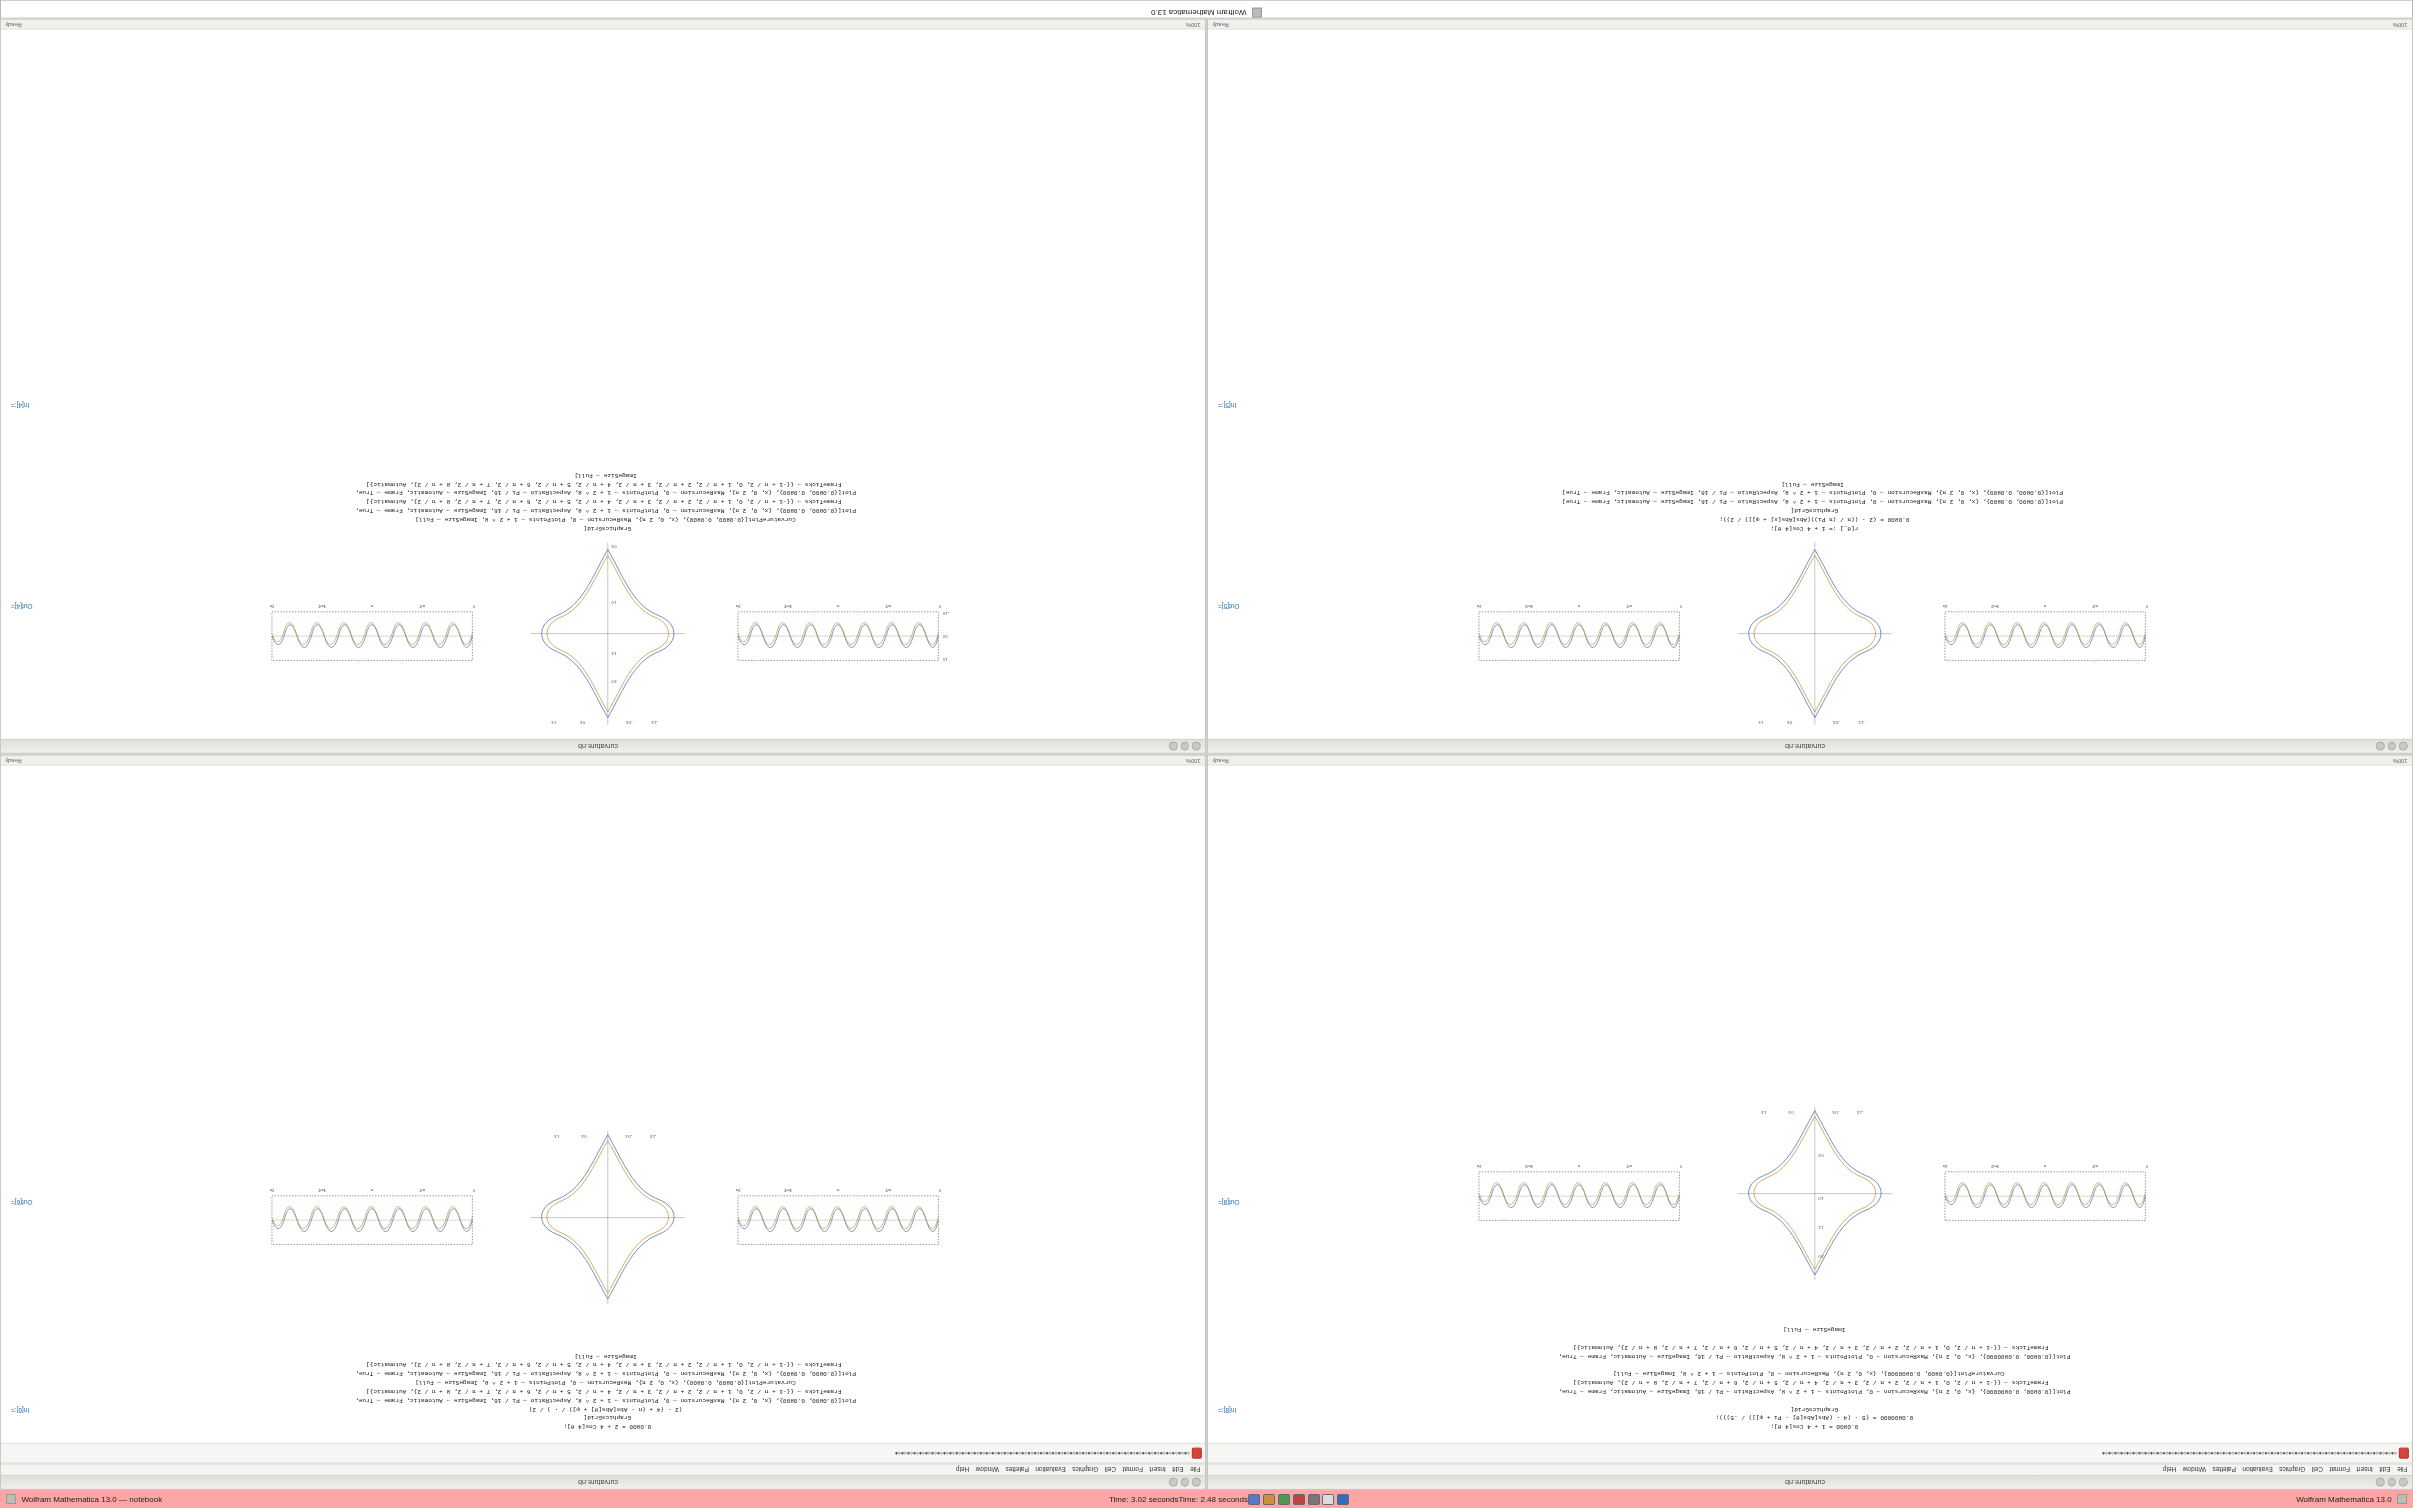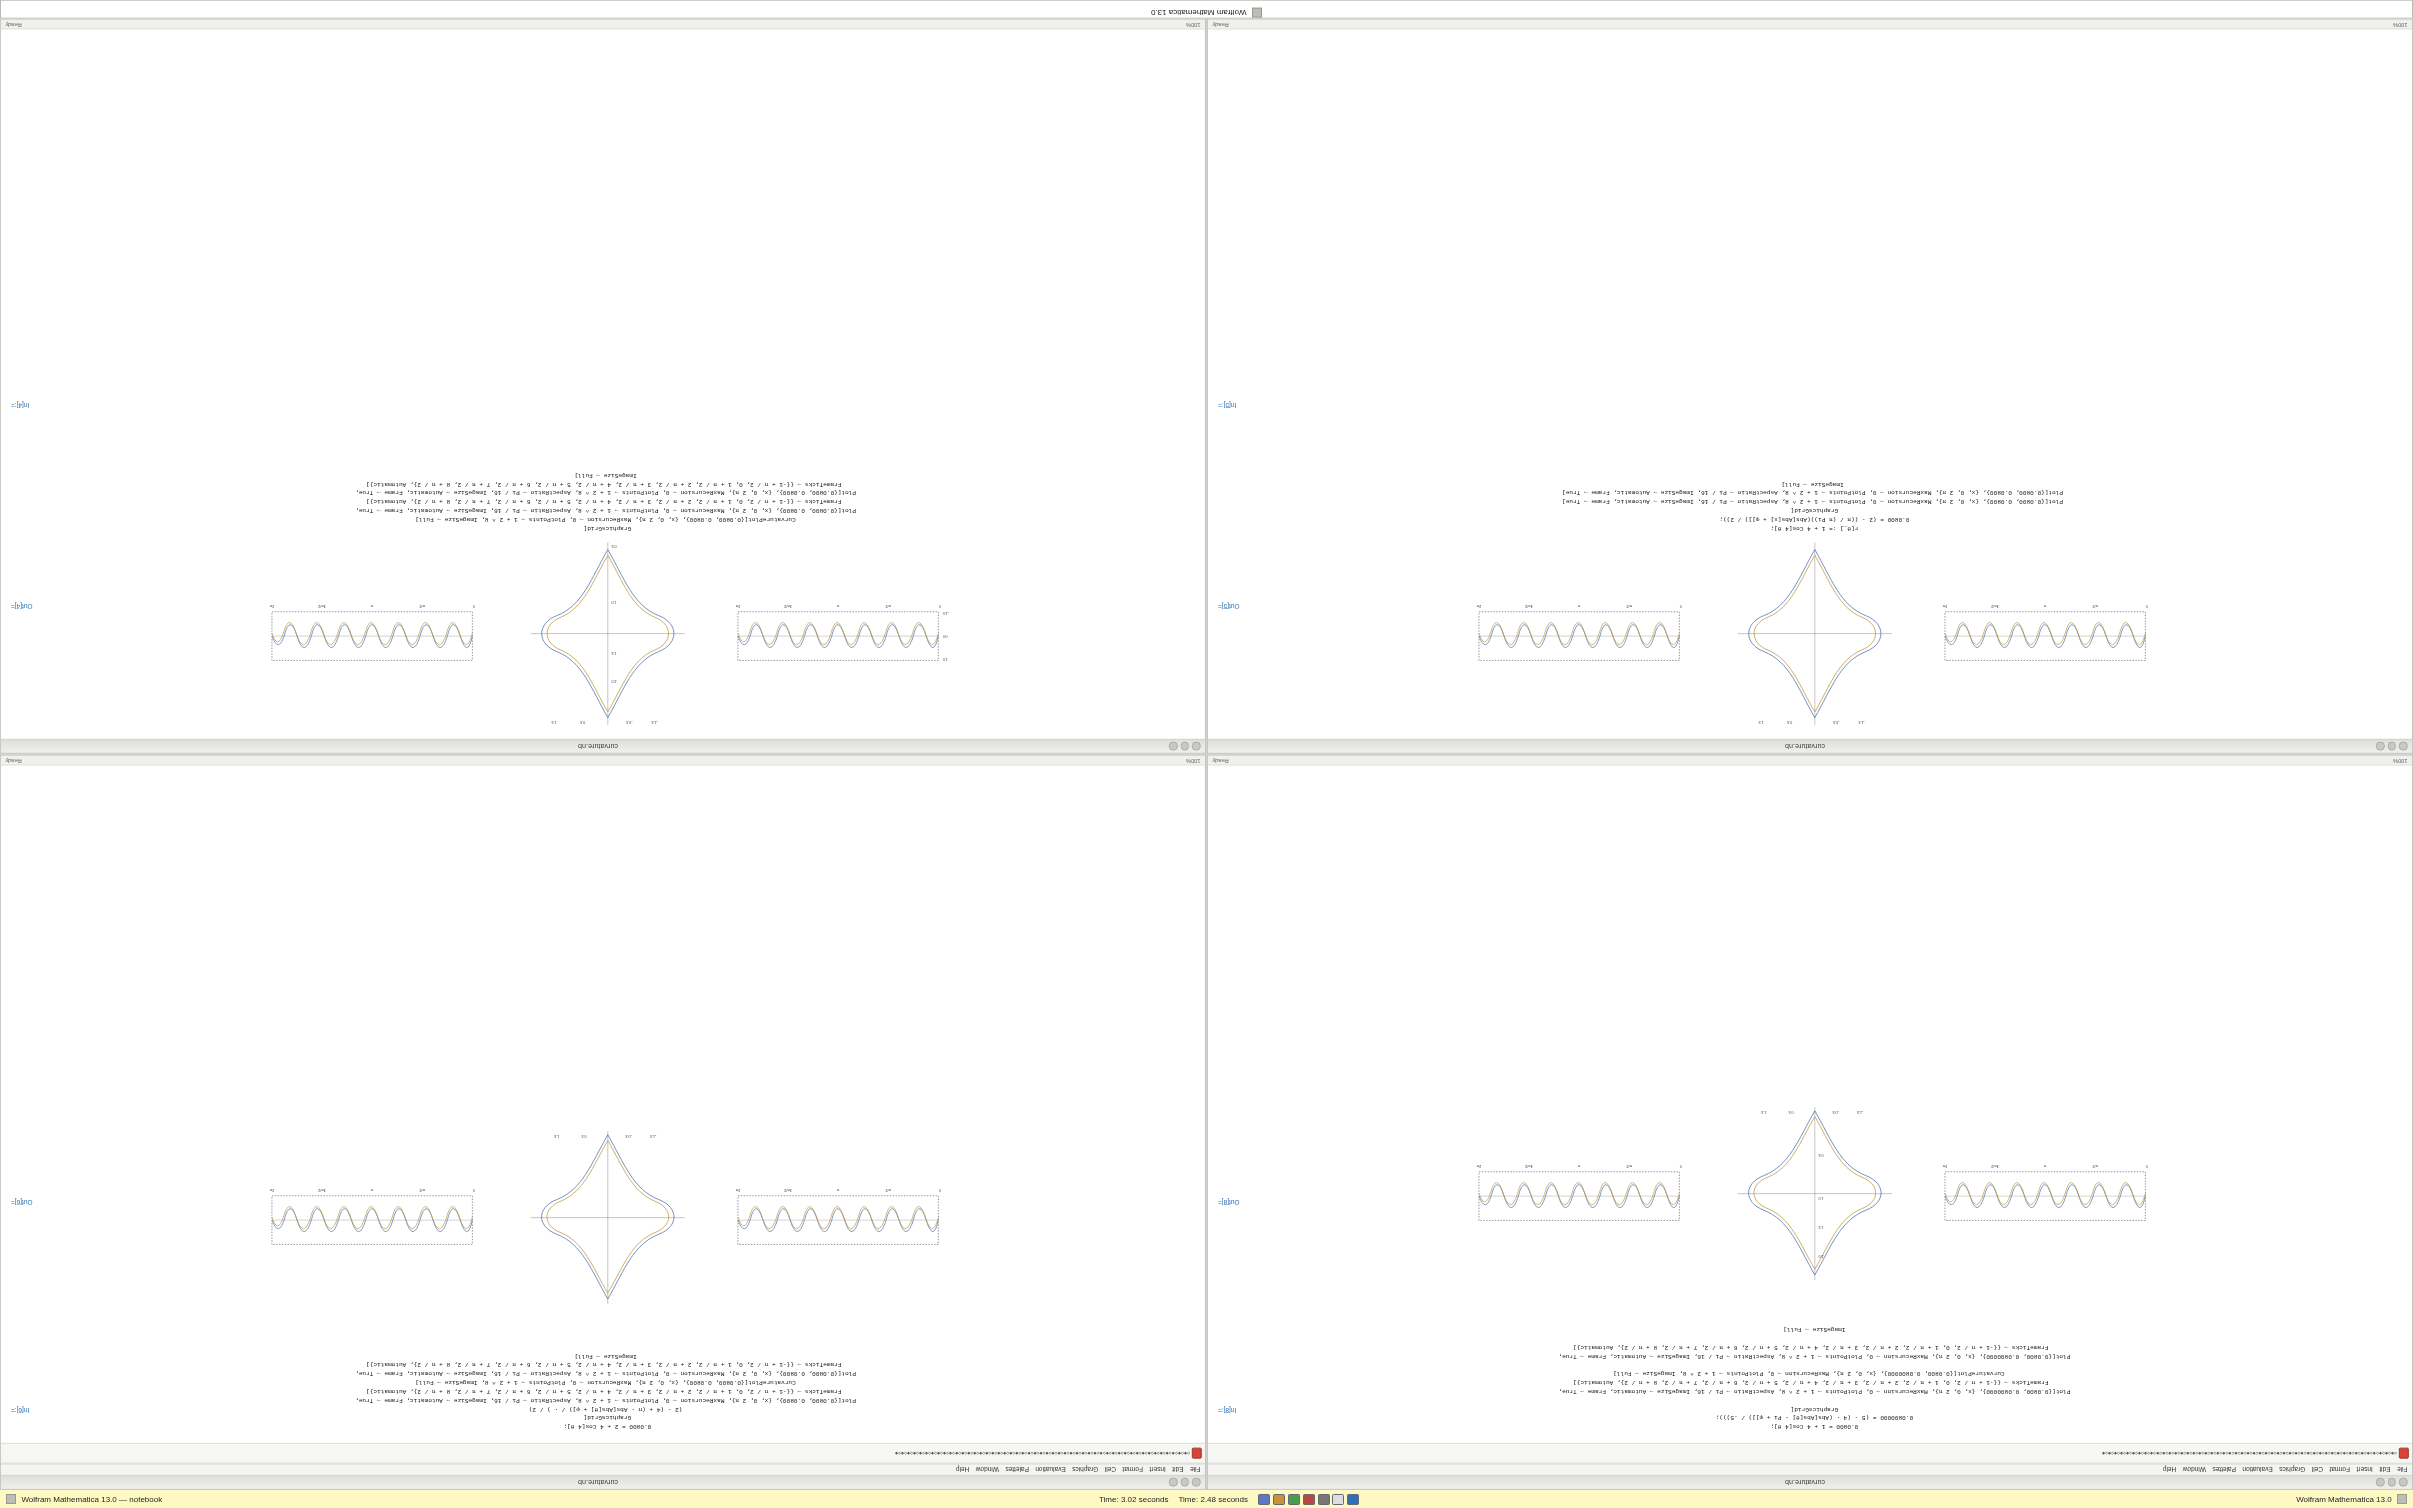--- a/index.html
+++ b/index.html
@@ -1,23 +1,23 @@
 <!DOCTYPE html>
 <html style="font-size:11.5px"><head>
 <meta charset="utf-8">
 <style>
   html,body{margin:0;padding:0;background:#f2f2f0;}
   body{width:2413px;height:1508px;overflow:hidden;font-family:"Liberation Sans",sans-serif;color:#111;}
   .app{position:absolute;inset:0;display:flex;flex-direction:column;background:#e9e9e6;}
 
   
-  .osbar{height:18.7px;background:#fef9c3;border-bottom:0.7px solid #b6b6b0;display:flex;align-items:center;font-size:8px;color:#333;padding:0 5.7px;gap:7.2px;box-sizing:border-box;}
+  .osbar{height:18.7px;background:#fca5a5;border-bottom:0.7px solid #b6b6b0;display:flex;align-items:center;font-size:8px;color:#333;padding:0 5.7px;gap:7.2px;box-sizing:border-box;}
   .osbar.bottom{border-bottom:none;border-top:0.7px solid #b6b6b0;}
   .osbar .left{display:flex;align-items:center;gap:5.7px;}
-  .osbar .center{flex:1;display:flex;align-items:center;justify-content:center;gap:10px;}
+  .osbar .center{flex:1;display:flex;align-items:center;justify-content:center;}
   .osbar .right{display:flex;align-items:center;gap:5.7px;}
   .tray{display:flex;gap:2.9px;align-items:center;}
   .tray .ti{width:10px;height:9.3px;border-radius:1.4px;background:#8aa;display:inline-block;border:0.7px solid #667;}
   .tray .ti.i1{background:#5a78c8}.tray .ti.i2{background:#c8913a}.tray .ti.i3{background:#4f9a4f}
   .tray .ti.i4{background:#b44}.tray .ti.i5{background:#777}.tray .ti.i6{background:#ddd}
   .tray .ti.i7{background:#2d6fb8}
   .mini-ico{width:8px;height:8px;background:#bdbdb8;border:0.7px solid #9a9a95;display:inline-block;}
   .timelabel{font-size:8px;color:#222;}
 
   

